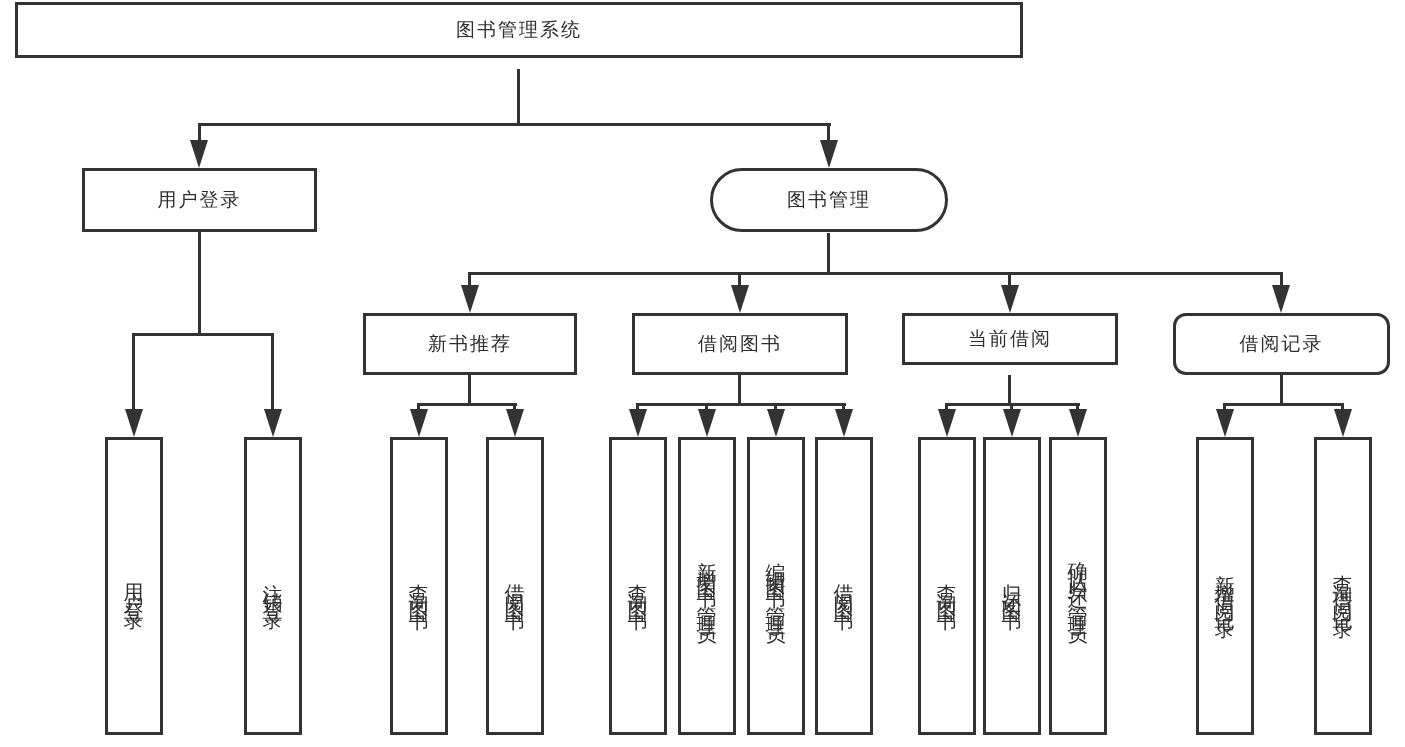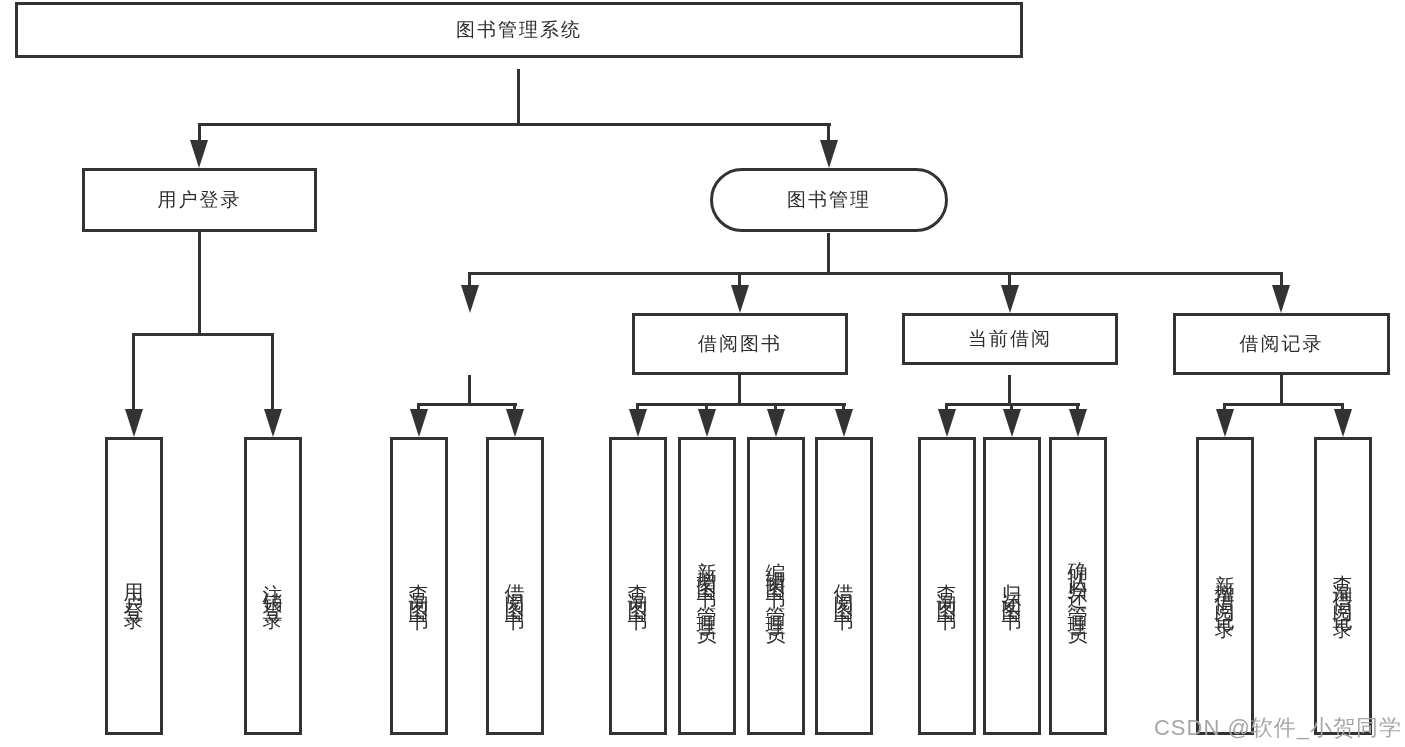--- a/index.html
+++ b/index.html
@@ -30,30 +30,33 @@
   </div>
 
   <div class="box hlabel" style="left:82px;top:168px;width:235px;height:64px;">
     <span>用户登录</span>
   </div>
 
   <div class="box hlabel" style="left:710px;top:168px;width:238px;height:64px;border-radius:32px;">
     <span>图书管理</span>
   </div>
 
+  <div class="box hlabel" style="left:363px;top:313px;width:214px;height:62px;">
+    <span>新书推荐</span>
+  </div>
 
   <div class="box hlabel" style="left:632px;top:313px;width:216px;height:62px;">
     <span>借阅图书</span>
   </div>
 
   <div class="box hlabel" style="left:902px;top:313px;width:216px;height:52px;">
     <span>当前借阅</span>
   </div>
 
-  <div class="box hlabel" style="left:1173px;top:313px;width:217px;height:62px;">
+  <div class="box hlabel" style="left:1173px;top:313px;width:217px;height:62px;border-radius:13px;">
     <span>借阅记录</span>
   </div>
 
   <div class="box leaf" style="left:105px;">
     <span class="vt">用户登录</span>
   </div>
   <div class="box leaf" style="left:244px;">
     <span class="vt">注销登录</span>
   </div>
 
@@ -146,14 +149,13 @@
   <div class="line" style="left:1076px;top:403px;width:3px;height:10px;"></div>
   <div class="arr" style="left:1069px;top:409px;"></div>
 
   <div class="line" style="left:1280px;top:375px;width:3px;height:31px;"></div>
   <div class="line" style="left:1223px;top:403px;width:121px;height:3px;"></div>
   <div class="line" style="left:1223px;top:403px;width:3px;height:10px;"></div>
   <div class="arr" style="left:1216px;top:409px;"></div>
   <div class="line" style="left:1341px;top:403px;width:3px;height:10px;"></div>
   <div class="arr" style="left:1334px;top:409px;"></div>
 
-  <div class="watermark">CSDN @软件_小贺同学</div>
 </div>
 
 </body></html>

